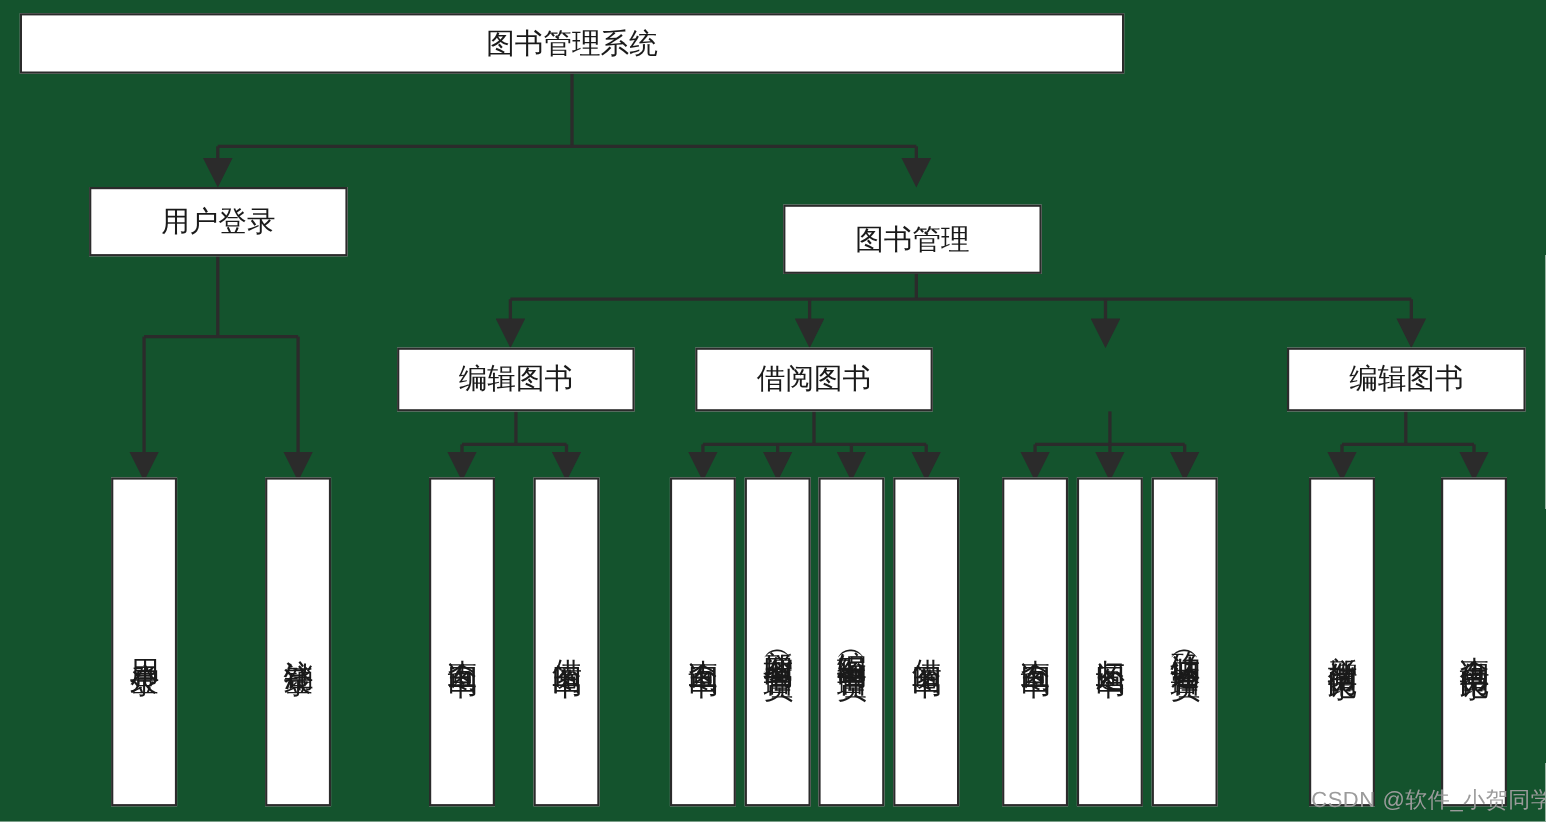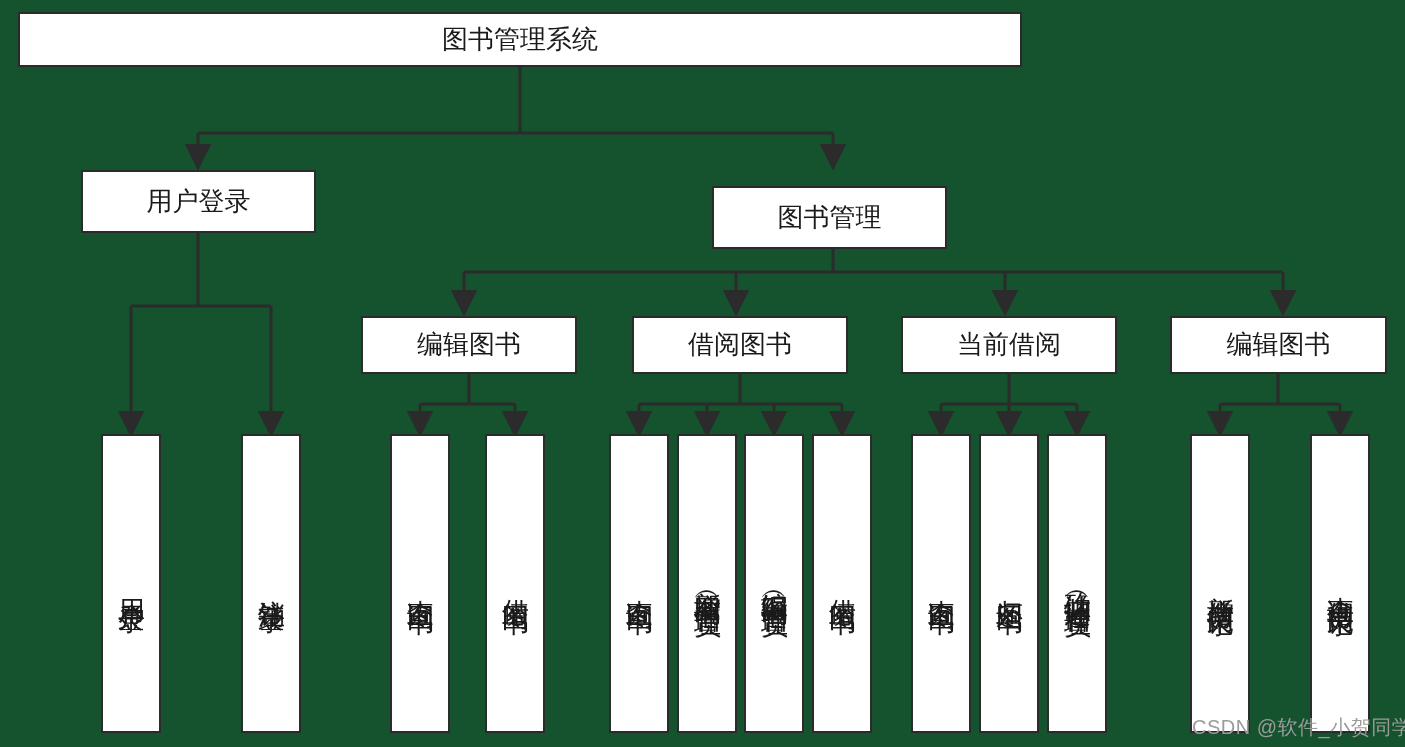--- a/index.html
+++ b/index.html
@@ -131,23 +131,20 @@
   <div class="node horiz" style="left:712px; top:186px; width:235px; height:63px;">
     <span class="lbl">图书管理</span>
   </div>
 
   <div class="node horiz" style="left:361px; top:316px; width:216px; height:58px;">
     <span class="lbl">编辑图书</span>
   </div>
   <div class="node horiz" style="left:632px; top:316px; width:216px; height:58px;">
     <span class="lbl">借阅图书</span>
   </div>
-  <div class="node horiz" style="left:901px; top:316px; width:216px; height:58px;">
-    <span class="lbl">当前借阅</span>
-  </div>
   <div class="node horiz" style="left:1170px; top:316px; width:217px; height:58px;">
     <span class="lbl">编辑图书</span>
   </div>
 
   <div class="node vert" style="left:101px; top:434px; width:60px; height:299px;">
     <span class="lbl">用户登录</span>
   </div>
   <div class="node vert" style="left:241px; top:434px; width:60px; height:299px;">
     <span class="lbl">注销登录</span>
   </div>

